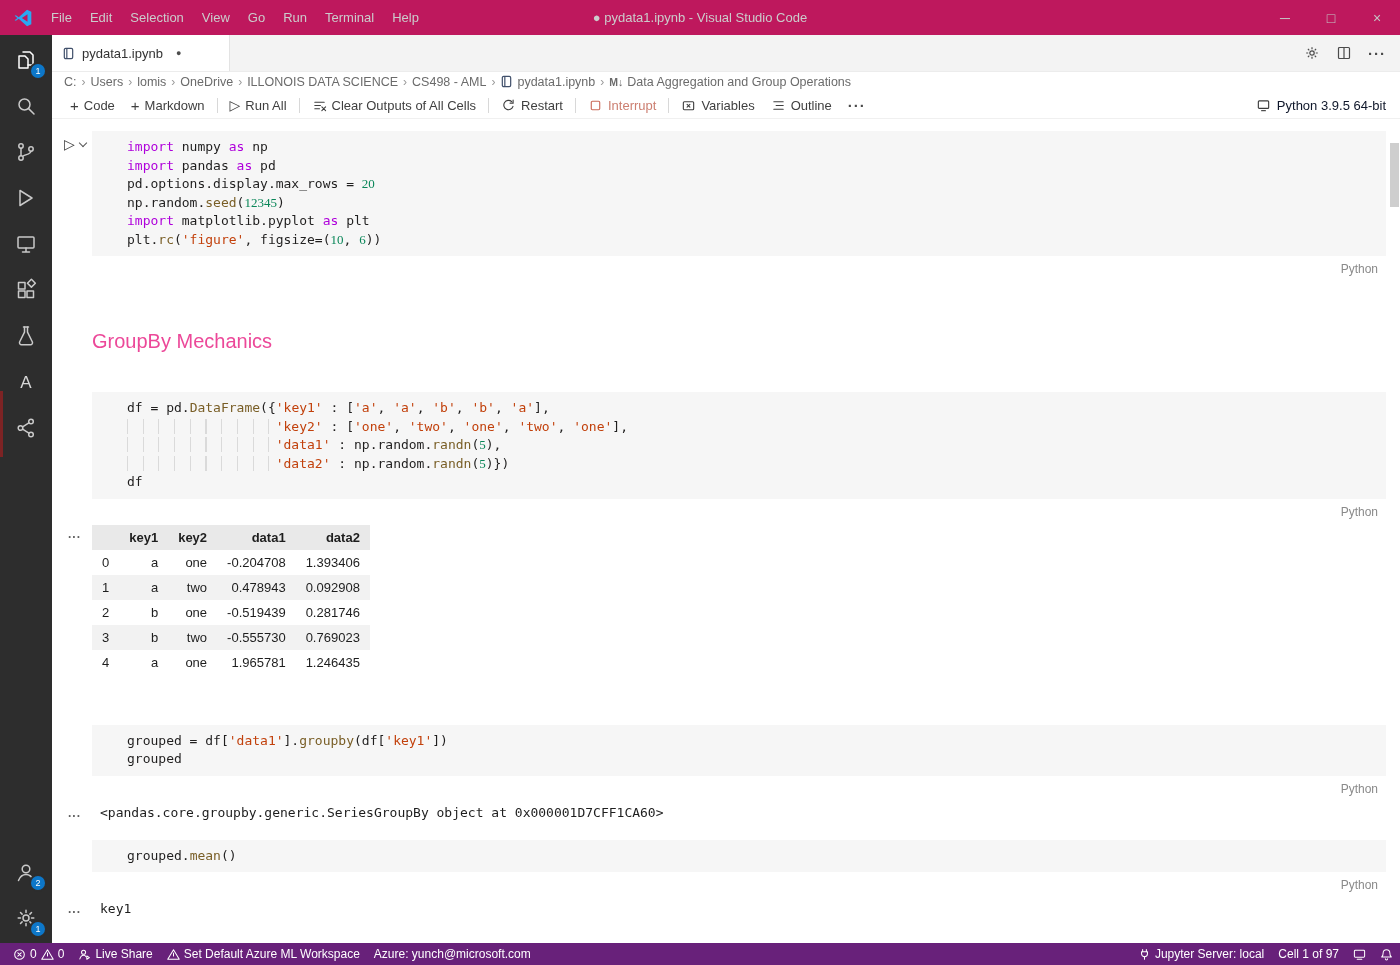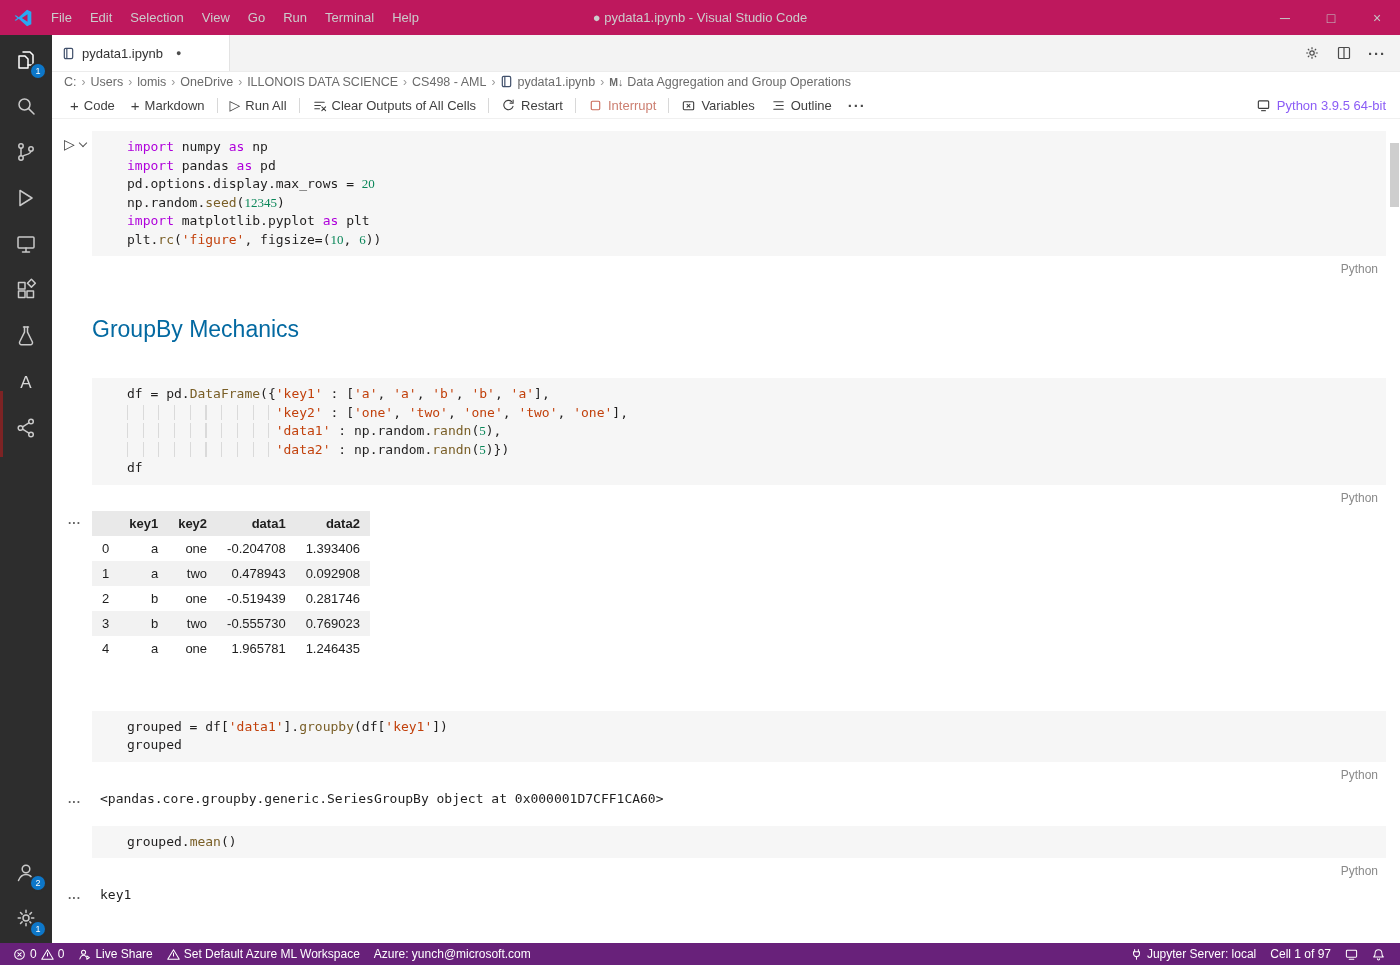--- a/index.html
+++ b/index.html
@@ -47,21 +47,21 @@
 
   
   .nbtoolbar { flex:0 0 26px; display:flex; align-items:center; padding-left:10px; font-size:13px; color:#3f3f3f; border-bottom:1px solid #f0f0f0; }
   .tb-item { display:flex; align-items:center; gap:5px; padding:0 8px; height:26px; cursor:default; }
   .tb-item svg { width:15px; height:15px; stroke:#3f3f3f; fill:none; stroke-width:1.2; stroke-linecap:round; }
   .tb-plus { font-size:15px; line-height:15px; }
   .tb-run { font-size:14px; color:#3f3f3f; }
   .tsep { width:1px; height:15px; background:#d8d8d8; margin:0 4px; }
   .tb-item.disabled { color:#cc7f71; }
   .tb-item.disabled svg { stroke:#c1513e; opacity:.85; }
-  .kernel { margin-left:auto; display:flex; align-items:center; gap:6px; padding-right:14px; color:#8b5cf6; }
+  .kernel { margin-left:auto; display:flex; align-items:center; gap:6px; padding-right:14px; color:#0f172a; }
   .kernel svg { width:15px; height:15px; stroke:#3c3c3c; fill:none; stroke-width:1.2; }
 
   
   .nb-wrap { flex:1; position:relative; overflow:hidden; background:#fff; }
   .nb { padding-top:12px; }
   .cell { display:flex; padding-right:14px; }
   .cell-gutter { flex:0 0 40px; padding-top:5px; }
   .run-btn { display:flex; align-items:center; padding-left:12px; color:#3f3f3f; }
   .run-tri { font-size:14px; }
   .caret { width:6px; height:6px; border-right:1.4px solid #555; border-bottom:1.4px solid #555; transform:rotate(45deg); display:inline-block; margin-left:5px; margin-bottom:3px; }
@@ -69,21 +69,21 @@
   .code-line { white-space:pre; min-height:18.5px; }
   .tok-kw { color:#af00db; }
   .tok-str { color:#c2410c; }
   .tok-num { color:#098658;font-family:Liberation Serif, serif; }
   .tok-bool { color:#0000ff; }
   .tok-fn { color:#795e26; }
   .tok-t { color:#201f1f; }
   .tok-ind { background-image:repeating-linear-gradient(90deg,#dadada 0,#dadada 1px,transparent 1px,transparent 15.7px); }
   .lang-row { text-align:right; padding:3px 22px 0 0; height:18px; }
   .lang-label { color:#8a8a8a; font-size:12px; }
-  .md-head { margin:42px 0 0 40px; height:24px; font-size:23px; color:#0369a1; }
+  .md-head { margin:56px 0 0 40px; height:24px; font-size:20px; color:#ec4899; }
 
   .output-row { display:flex; }
   .output-gutter { flex:0 0 40px; padding:2px 0 0 16px; color:#5f5f5f; font-size:12px; font-weight:bold; letter-spacing:1px; }
   .output-content { flex:1; }
   .mono-out { font-family:"DejaVu Sans Mono", monospace; font-size:13px; color:#1e1e1e; padding:1px 0 0 8px; }
 
   .df-table { border-collapse:collapse; font-size:13px; color:#1e1e1e; }
   .df-table th { font-weight:bold; }
   .df-table th, .df-table td { padding:4px 10px; text-align:right; height:25px; }
   .df-table thead tr { background:#e9e9e9; }
@@ -99,21 +99,21 @@
   .m-cell3 { margin-top:50px; }
   .m-out2 { margin-top:10px; }
   .m-cell4 { margin-top:20px; }
   .m-out3 { margin-top:10px; }
 
   .scroll-thumb { position:absolute; right:1px; top:24px; width:9px; height:64px; background:#c2c2c2; opacity:.8; }
 
   
   .statusbar { flex:0 0 22px; background:#68217A; color:#ffffff; display:flex; align-items:center; font-size:12px; }
   .sb-left { display:flex; align-items:center; padding-left:6px; }
-  .sb-right { margin-left:auto; display:flex; align-items:flex-end; padding-right:8px; }
+  .sb-right { margin-left:auto; display:flex; align-items:flex-end; }
   .sb-item { display:flex; align-items:center; gap:4px; padding:0 7px; height:22px; white-space:nowrap; }
   .sb-item svg { width:13px; height:13px; stroke:#ffffff; fill:none; stroke-width:1.1; stroke-linecap:round; stroke-linejoin:round; }
 </style>
 </head>
 <body>
 
 <div id="app">
 
   <div class="titlebar">
     <span class="vscode-logo">

